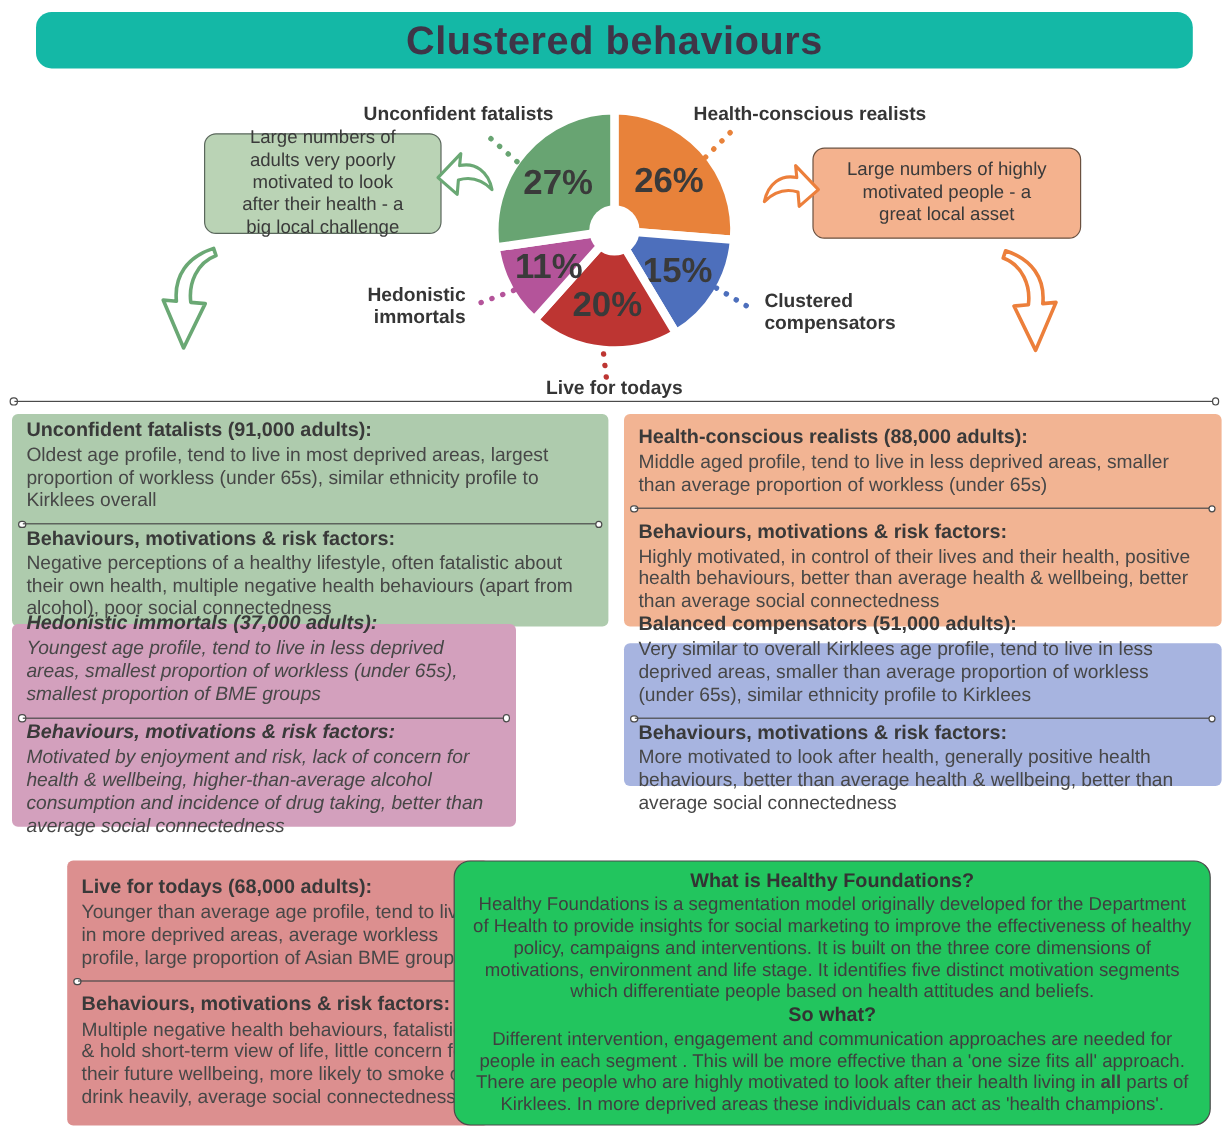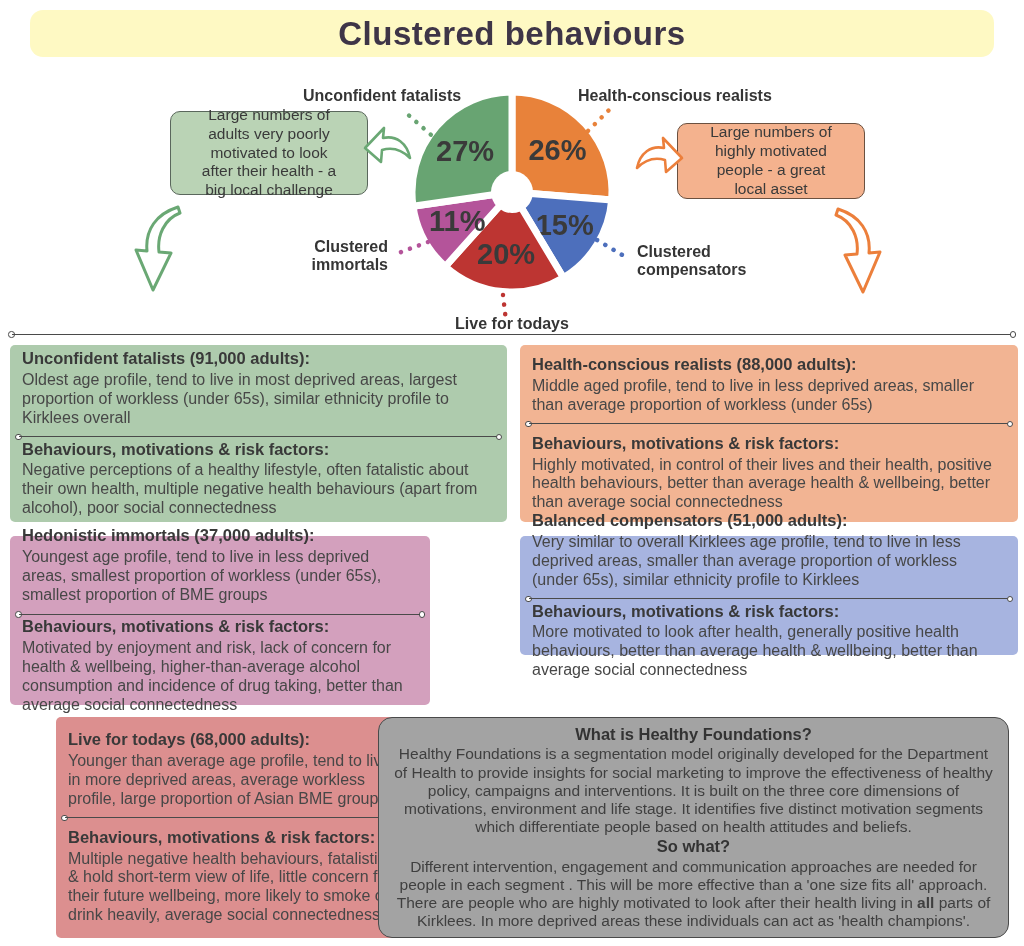--- a/index.html
+++ b/index.html
@@ -16,59 +16,59 @@
   #pie-svg{left:0;top:0;width:1024px;height:340px;}
   .pie-pct{font-family:"Liberation Sans",sans-serif;font-weight:700;font-size:29px;fill:#3a3a3a;}
 
   
   .pie-label{font-weight:700;font-size:16px;color:#353535;line-height:1.15;}
 
   
   .callout{border-radius:10px;padding:4px 24px;display:flex;align-items:center;justify-content:center;
            text-align:center;font-size:15.5px;line-height:1.22;color:#3a3a3a;}
   .callout-left{left:170px;top:111px;width:198px;height:84px;border:1.6px solid #5a675c;}
-  .callout-right{left:677px;top:123px;width:188px;height:76px;border:1.6px solid #6b5140;}
+  .callout-right{left:677px;top:123px;width:224px;height:76px;border:1.6px solid #6b5140;}
 
   
   .divider{position:relative;height:7px;}
   .divider .line{position:absolute;left:4px;right:4px;top:2.6px;border-top:1.6px solid #4a4a4a;}
   .divider .dot{position:absolute;top:0;width:4.5px;height:4.5px;border:1.3px solid #4a4a4a;
                 border-radius:50%;background:#fff;}
   .divider .dot.l{left:0;} .divider .dot.r{right:0;}
   .full-divider{left:8px;top:331px;width:1008px;}
 
   
   .seg-box{border-radius:5px;display:flex;flex-direction:column;justify-content:center;
            gap:3px;padding:6px 12px;text-align:left;}
   .seg-title{font-weight:700;font-size:16.5px;color:#393939;line-height:1.15;}
   .seg-body{font-size:16px;color:#474747;line-height:1.18;}
   .seg-divider{margin:3px -7px;}
 
   .box-uf{left:10px;top:345px;width:497px;height:177px;}
   .box-hc{left:520px;top:345px;width:498px;height:177px;}
-  .box-hi{left:10px;top:536px;width:420px;height:169px;}
+  .box-hi{left:10px;top:520px;width:420px;height:169px;font-style:italic;}
   .box-bc{left:520px;top:536px;width:498px;height:119px;}
   .box-lt{left:8px;top:717px;width:352px;height:221px;}
 
   
-  .info-box{left:378px;top:717px;width:631px;height:221px;background:#a3a3a3;
+  .info-box{left:378px;top:717px;width:631px;height:221px;background:#22c55e;
             border:1.7px solid #4a4a4a;border-radius:14px;display:flex;flex-direction:column;
             justify-content:center;gap:1px;padding:4px 12px;text-align:center;}
   .wf-title{font-weight:700;font-size:16.5px;color:#333;line-height:1.2;}
   .wf-body{font-size:15.5px;color:#3f3f3f;line-height:1.17;}
   .wf-bold{font-weight:700;}
 
   svg.arrow{overflow:visible;}
 </style>
 </head>
 <body>
 
 <div id="canvas">
 
-  <div class="abs banner" style="background-color: #fef9c3;">
+  <div class="abs banner" style="background-color: #14b8a6;">
     <span>Clustered behaviours</span>
   </div>
 
   <svg id="pie-svg" class="abs" viewBox="0 0 1024 340">
       <path d="M512,192 L512.0,92.0 A100,100 0 0 1 611.7,199.9 Z" fill="#e8823a" stroke="#ffffff" stroke-width="7"></path>
       <text x="557.5" y="159.9" text-anchor="middle" class="pie-pct">26%</text>
       <path d="M512,192 L611.7,199.9 A100,100 0 0 1 563.4,277.8 Z" fill="#4d6fbc" stroke="#ffffff" stroke-width="7"></path>
       <text x="564.7" y="234.7" text-anchor="middle" class="pie-pct">15%</text>
       <path d="M512,192 L563.4,277.8 A100,100 0 0 1 445.3,266.5 Z" fill="#bd3532" stroke="#ffffff" stroke-width="7"></path>
       <text x="506.1" y="263.7" text-anchor="middle" class="pie-pct">20%</text>
@@ -79,21 +79,21 @@
       <circle cx="512" cy="192" r="21" fill="#ffffff"></circle>
       <line x1="588" y1="131" x2="613" y2="106" stroke="#e8823a" stroke-width="4.5" stroke-linecap="round" stroke-dasharray="0.1 9.5"></line>
       <line x1="597" y1="240" x2="629" y2="259" stroke="#4d6fbc" stroke-width="4.5" stroke-linecap="round" stroke-dasharray="0.1 9.5"></line>
       <line x1="503" y1="295" x2="506" y2="321" stroke="#bd3532" stroke-width="4.5" stroke-linecap="round" stroke-dasharray="0.1 9.5"></line>
       <line x1="428" y1="242" x2="393" y2="255" stroke="#b4549a" stroke-width="4.5" stroke-linecap="round" stroke-dasharray="0.1 9.5"></line>
       <line x1="438" y1="141" x2="405" y2="112" stroke="#68a472" stroke-width="4.5" stroke-linecap="round" stroke-dasharray="0.1 9.5"></line>
     </svg>
 
   <div class="abs pie-label" style="left:303px;top:87px;">Unconfident fatalists</div>
   <div class="abs pie-label" style="left:578px;top:87px;">Health-conscious realists</div>
-  <div class="abs pie-label" style="left:294px;top:238px;width:94px;text-align:right;">Clustered immortals</div>
+  <div class="abs pie-label" style="left:294px;top:238px;width:94px;text-align:right;">Hedonistic immortals</div>
   <div class="abs pie-label" style="left:637px;top:243px;width:125px;">Clustered compensators</div>
   <div class="abs pie-label" style="left:432px;top:315px;width:160px;text-align:center;">Live for todays</div>
 
   <div class="abs callout callout-left" style="background-color: rgb(186, 211, 181);">
     <span>Large numbers of adults very poorly motivated to look after their health - a big local challenge</span>
   </div>
   <div class="abs callout callout-right" style="background-color: rgb(244, 178, 142);">
     <span>Large numbers of highly motivated people - a great local asset</span>
   </div>
 

